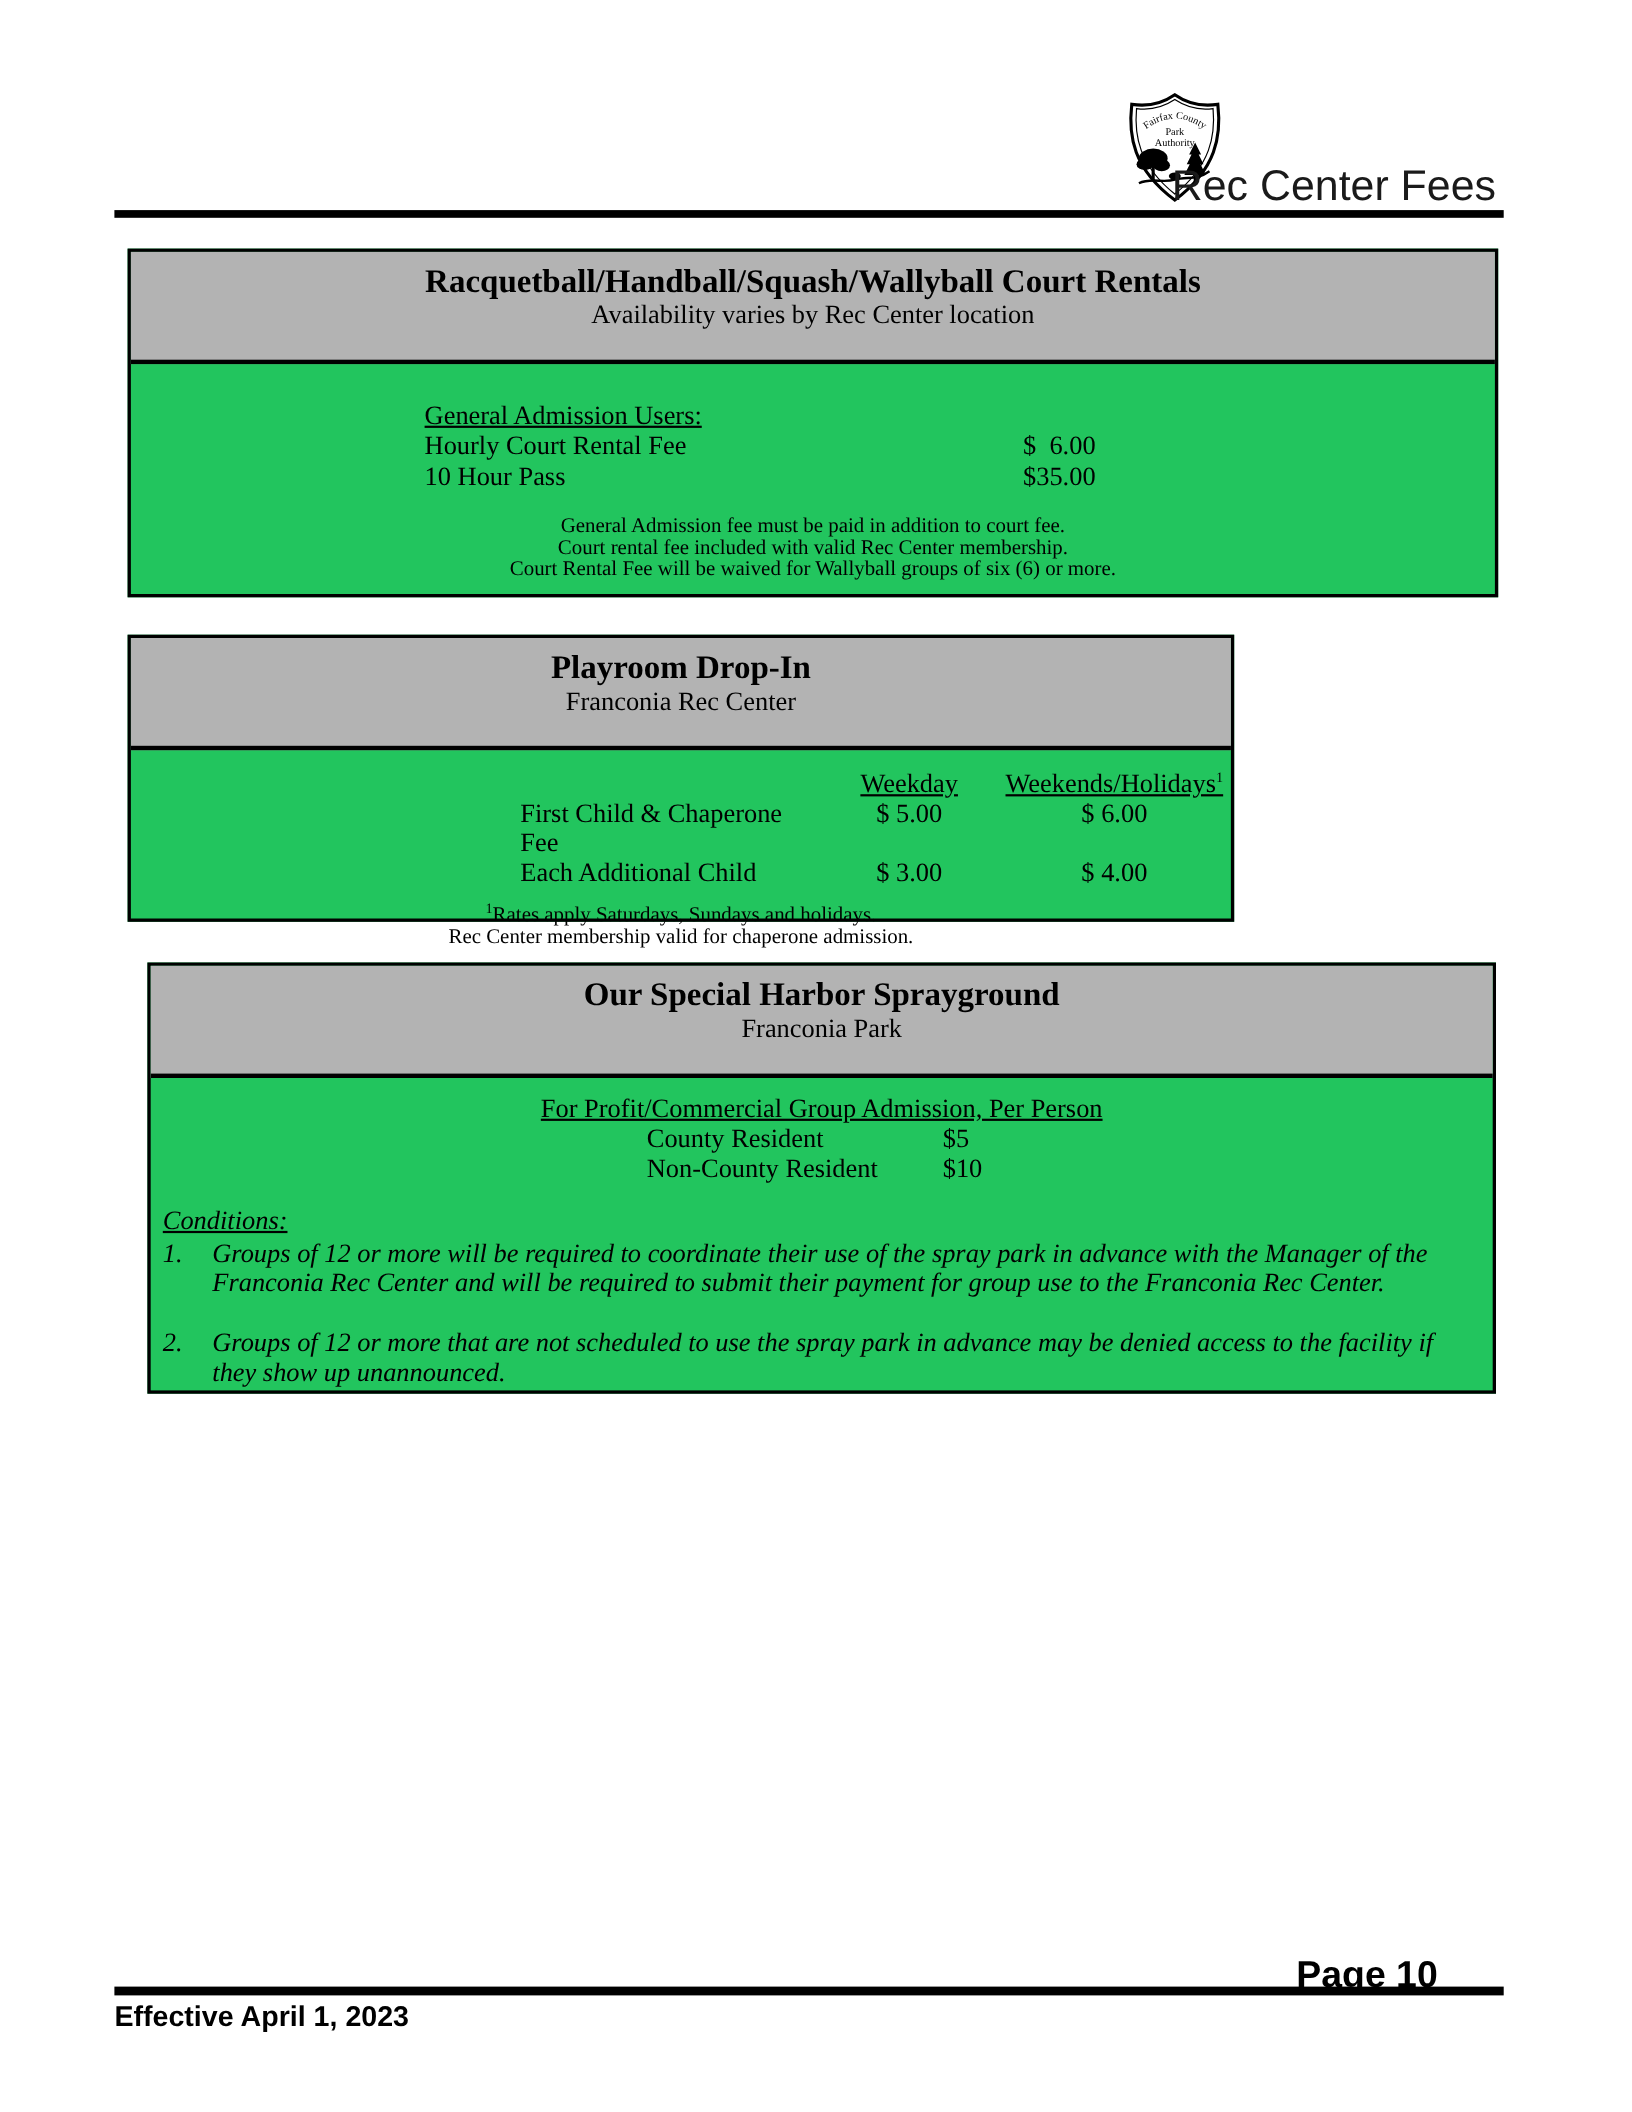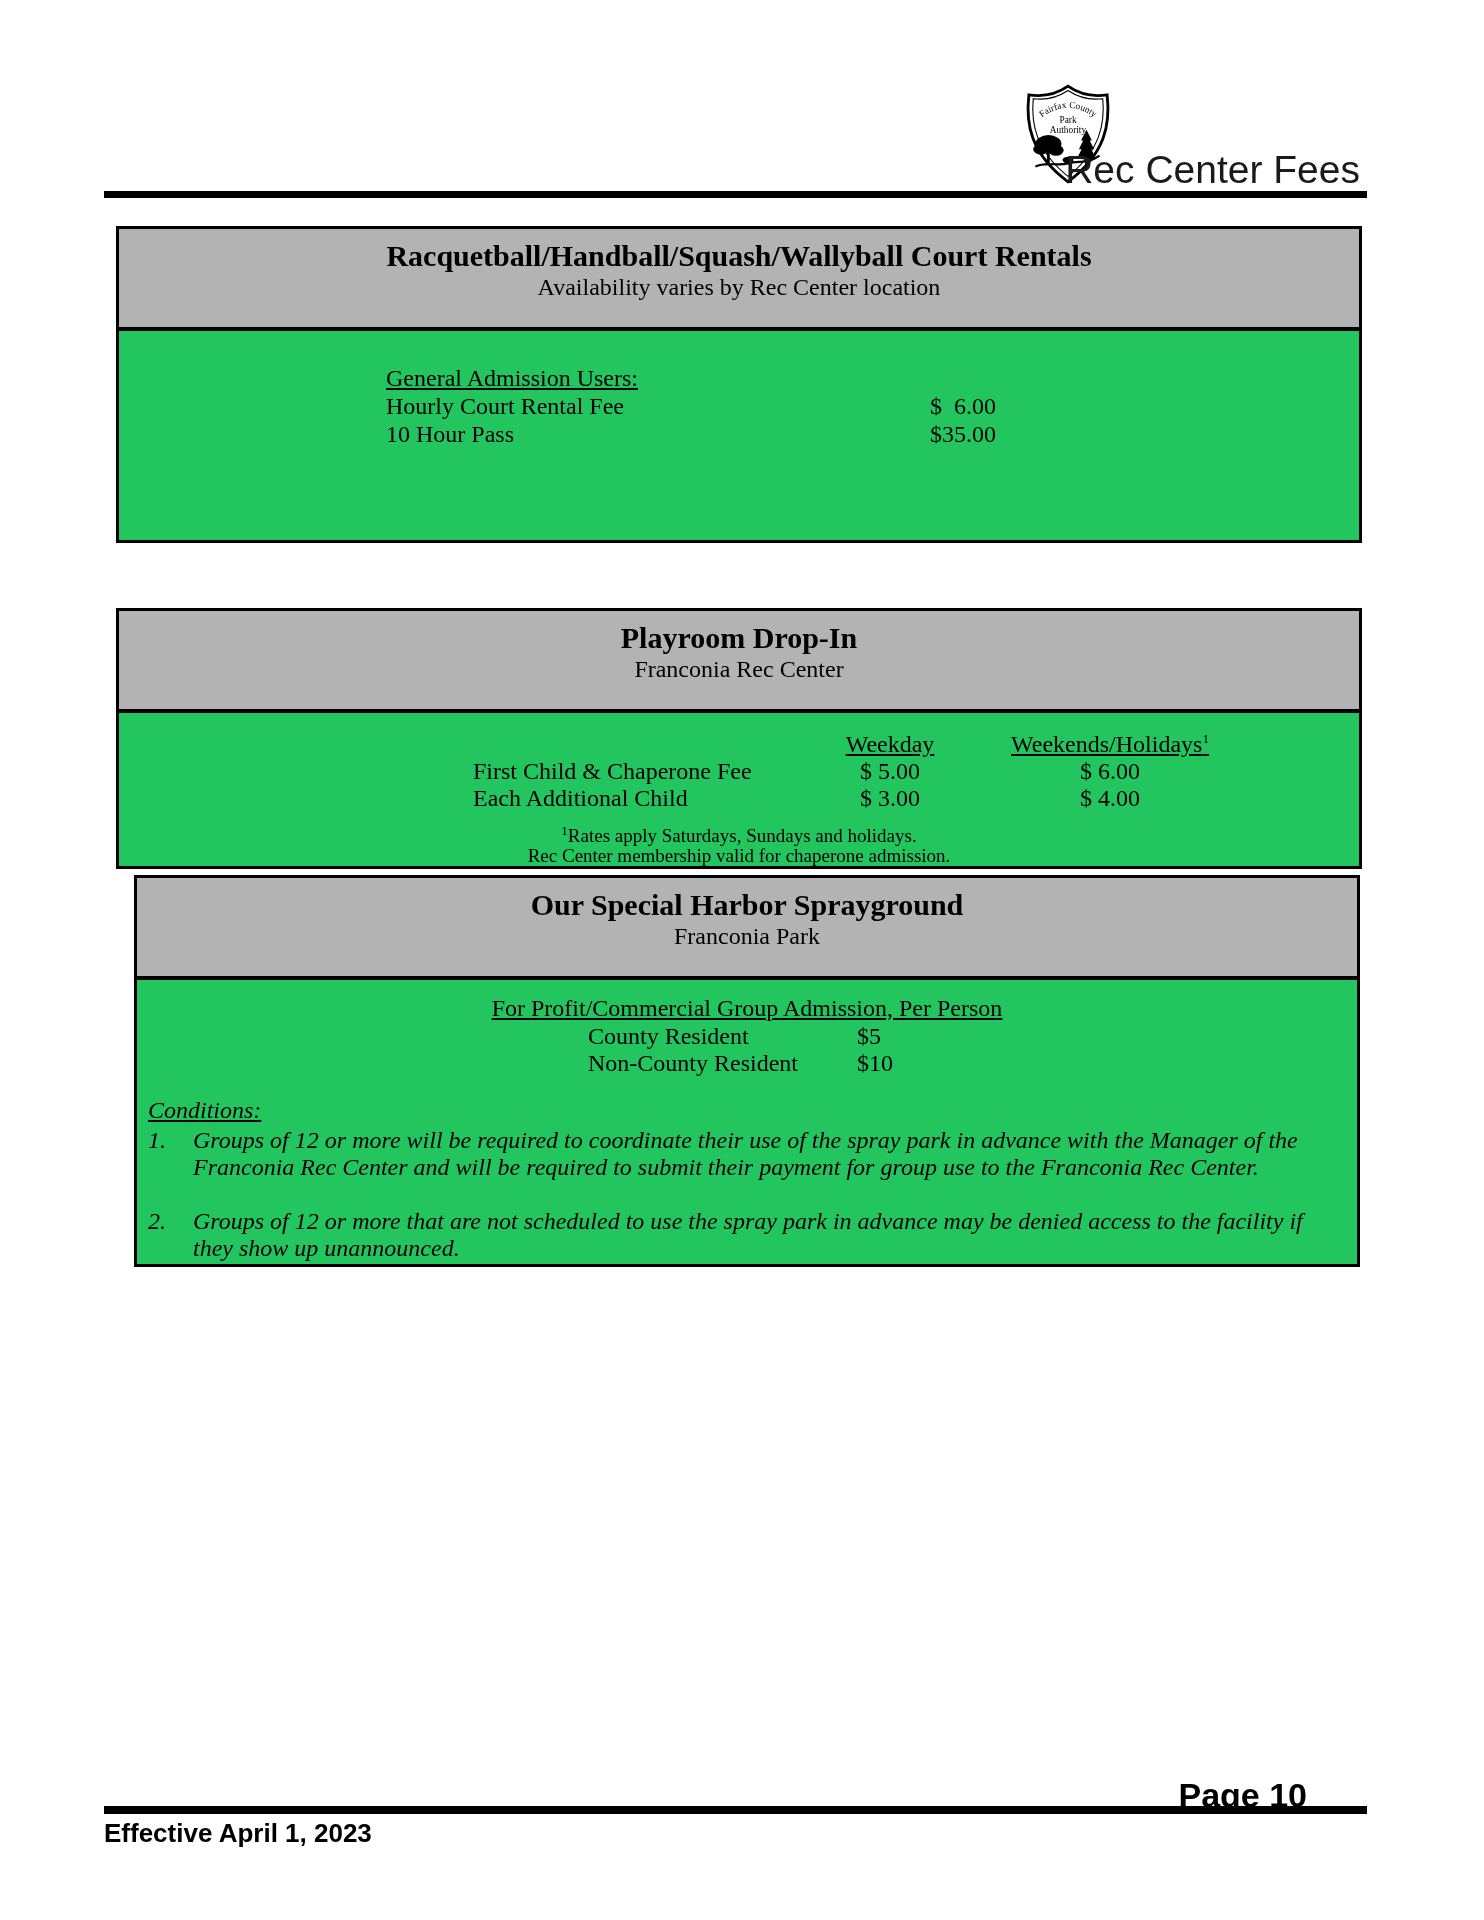--- a/index.html
+++ b/index.html
@@ -16,21 +16,21 @@
   .logo{position:absolute;left:1022px;top:84px;width:92px;height:100px;}
   .header-title{
     position:absolute;top:130px;right:124px;
     font-family:"Liberation Sans", sans-serif;
     font-size:39px;line-height:44px;color:#1a1a1a;margin-top:18px;
   }
   .header-rule{position:absolute;left:104px;top:191px;width:1263px;height:7px;background:#000;}
   
   .box{position:absolute;background:#22c55e;border:3px solid #000;box-sizing:border-box;}
   .box1{left:116px;top:226px;width:1246px;height:317px;}
-  .box2{left:116px;top:608px;width:1246px;height:261px;}
+  .box2{left:116px;top:577px;width:1006px;height:261px;}
   .box3{left:134px;top:875px;width:1226px;height:392px;}
   .box-head{
     background:#b3b3b3;border-bottom:4px solid #000;
     text-align:center;padding:9px 0 26px 0;
   }
   .box-title{font-size:30px;font-weight:bold;line-height:36px;}
   .box-subtitle{font-size:24px;line-height:27px;}
   .u{text-decoration:underline;}
   
   .s1-body{padding-top:33px;font-size:24px;line-height:28px;}
@@ -118,20 +118,25 @@
         <div class="u">General Admission Users:</div>
         <div class="fee-row">
           <span class="fee-label">Hourly Court Rental Fee</span>
           <span class="fee-value">$  6.00</span>
         </div>
         <div class="fee-row">
           <span class="fee-label">10 Hour Pass</span>
           <span class="fee-value">$35.00</span>
         </div>
       </div>
+      <div class="notes">
+        <div>General Admission fee must be paid in addition to court fee.</div>
+        <div>Court rental fee included with valid Rec Center membership.</div>
+        <div>Court Rental Fee will be waived for Wallyball groups of six (6) or more.</div>
+      </div>
     </div>
   </div>
 
   <div class="box box2">
     <div class="box-head">
       <div class="box-title">Playroom Drop-In</div>
       <div class="box-subtitle">Franconia Rec Center</div>
     </div>
     <div class="s2-body">
       <div class="ptable-row">

